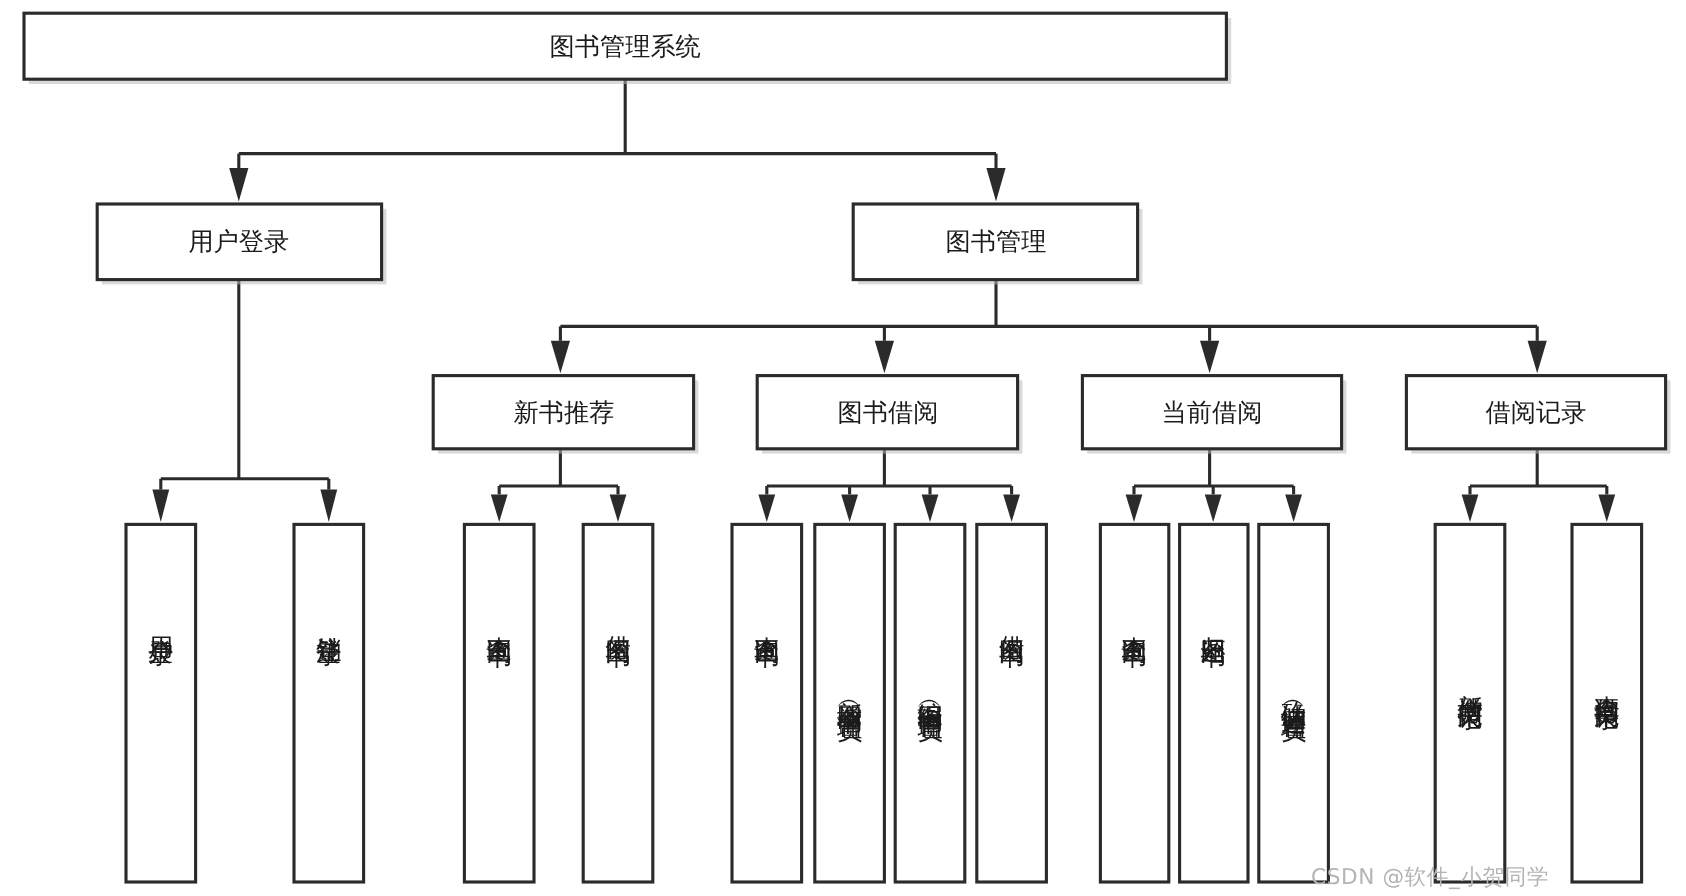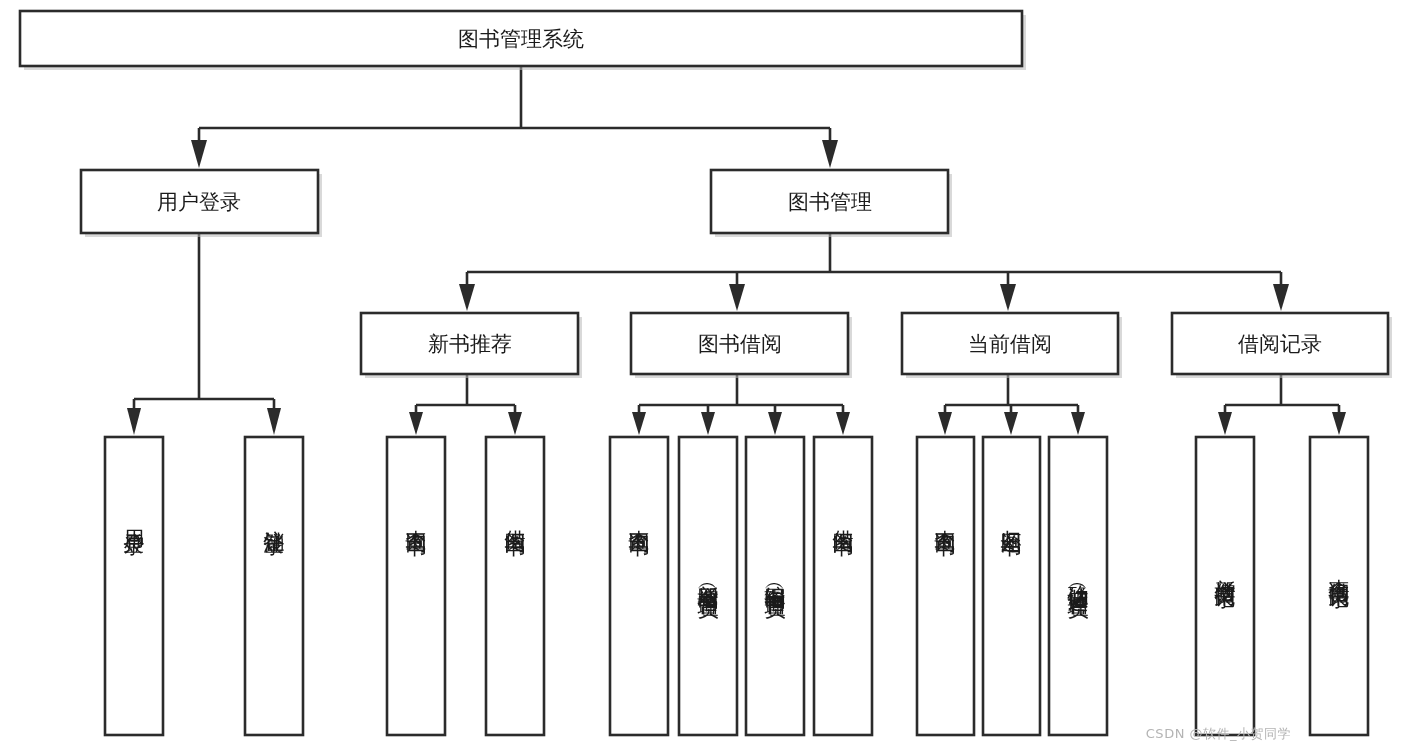--- a/index.html
+++ b/index.html
@@ -61,21 +61,21 @@
     text-orientation: upright;
     glyph-orientation-vertical: 0;
     letter-spacing: 2px;
     dominant-baseline: central;
   }
   .watermark {
     position: absolute;
     right: 12px;
     bottom: 4px;
     font-family: "DejaVu Sans", "Liberation Sans", sans-serif;
-    font-size: 13px;
+    font-size: 18px;
     color: #b4b4b4;
     white-space: nowrap;
     user-select: none;
     letter-spacing: 0.5px;
   }
 </style>
 </head>
 <body>
 
 <div id="diagram-root">

